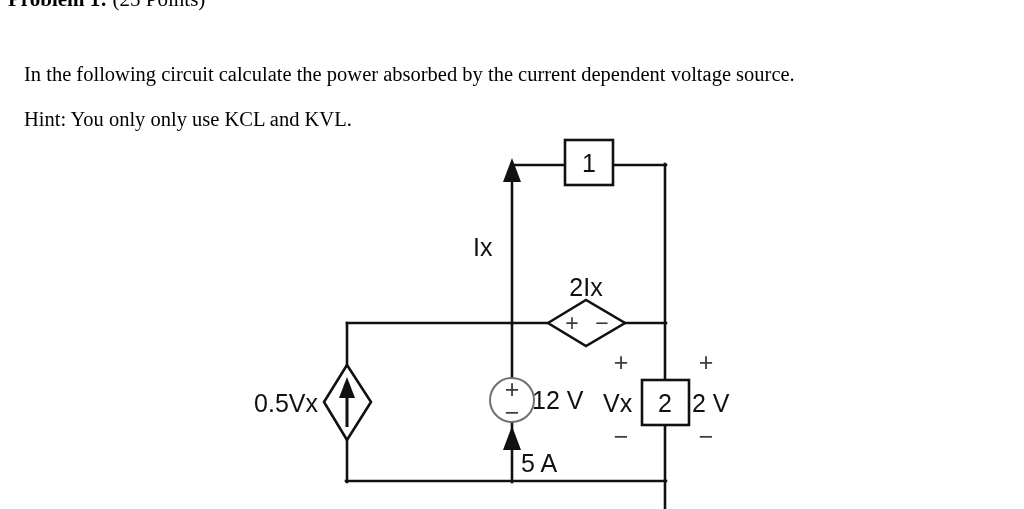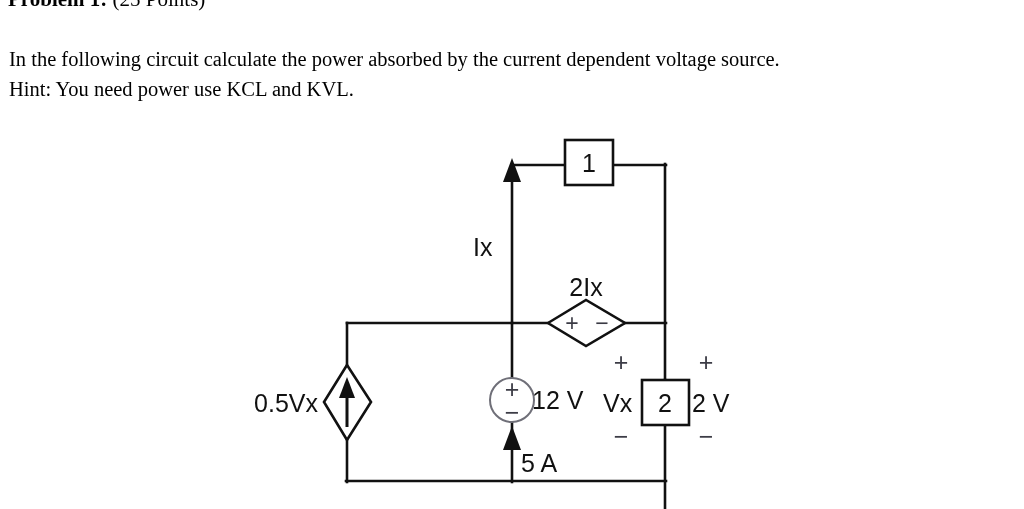--- a/index.html
+++ b/index.html
@@ -36,21 +36,21 @@
   
   #problem-body {
     position: absolute;
     left: 8px;
     top: 44px;
     width: 940px;
     font-size: 20.5px;
     line-height: 29px;
   }
   #problem-body p {
-    margin: 1px;
+    margin: 16px;
   }
   
   #circuit-figure {
     position: absolute;
     left: 0;
     top: 130px;
     width: 1024px;
     height: 379px;
   }
   #circuit-svg {
@@ -107,21 +107,21 @@
 
 <div id="page">
 
   <div id="problem-heading">
     <span class="ph-bold">Problem 1:</span>
     <span>(25 Points)</span>
   </div>
 
   <div id="problem-body">
     <p>In the following circuit calculate the power absorbed by the current dependent voltage source.</p>
-    <p>Hint: You need power use KCL and KVL.</p>
+    <p>Hint: You only only use KCL and KVL.</p>
   </div>
 
   <div id="circuit-figure">
     <svg id="circuit-svg" width="1024" height="379" viewBox="0 0 1024 379" xmlns="http://www.w3.org/2000/svg">
 
       <line class="wire" x1="512" y1="35" x2="565" y2="35"></line>
 
       <line class="wire" x1="613" y1="35" x2="666" y2="35"></line>
 
       <line class="wire" x1="665" y1="34" x2="665" y2="250"></line>

